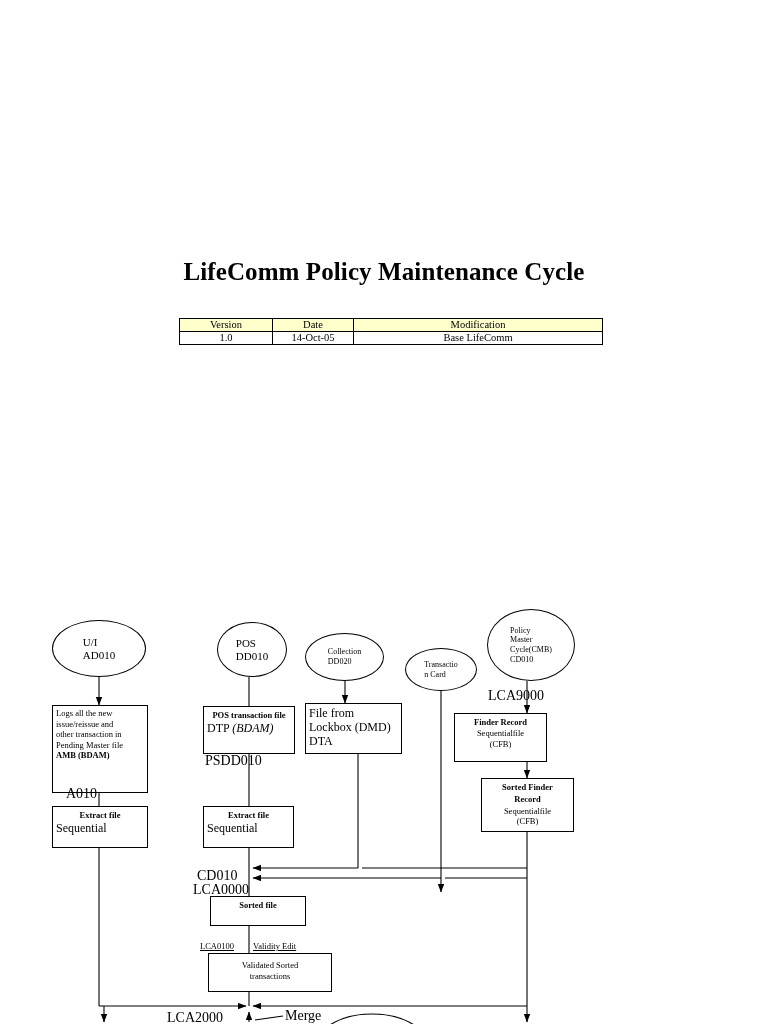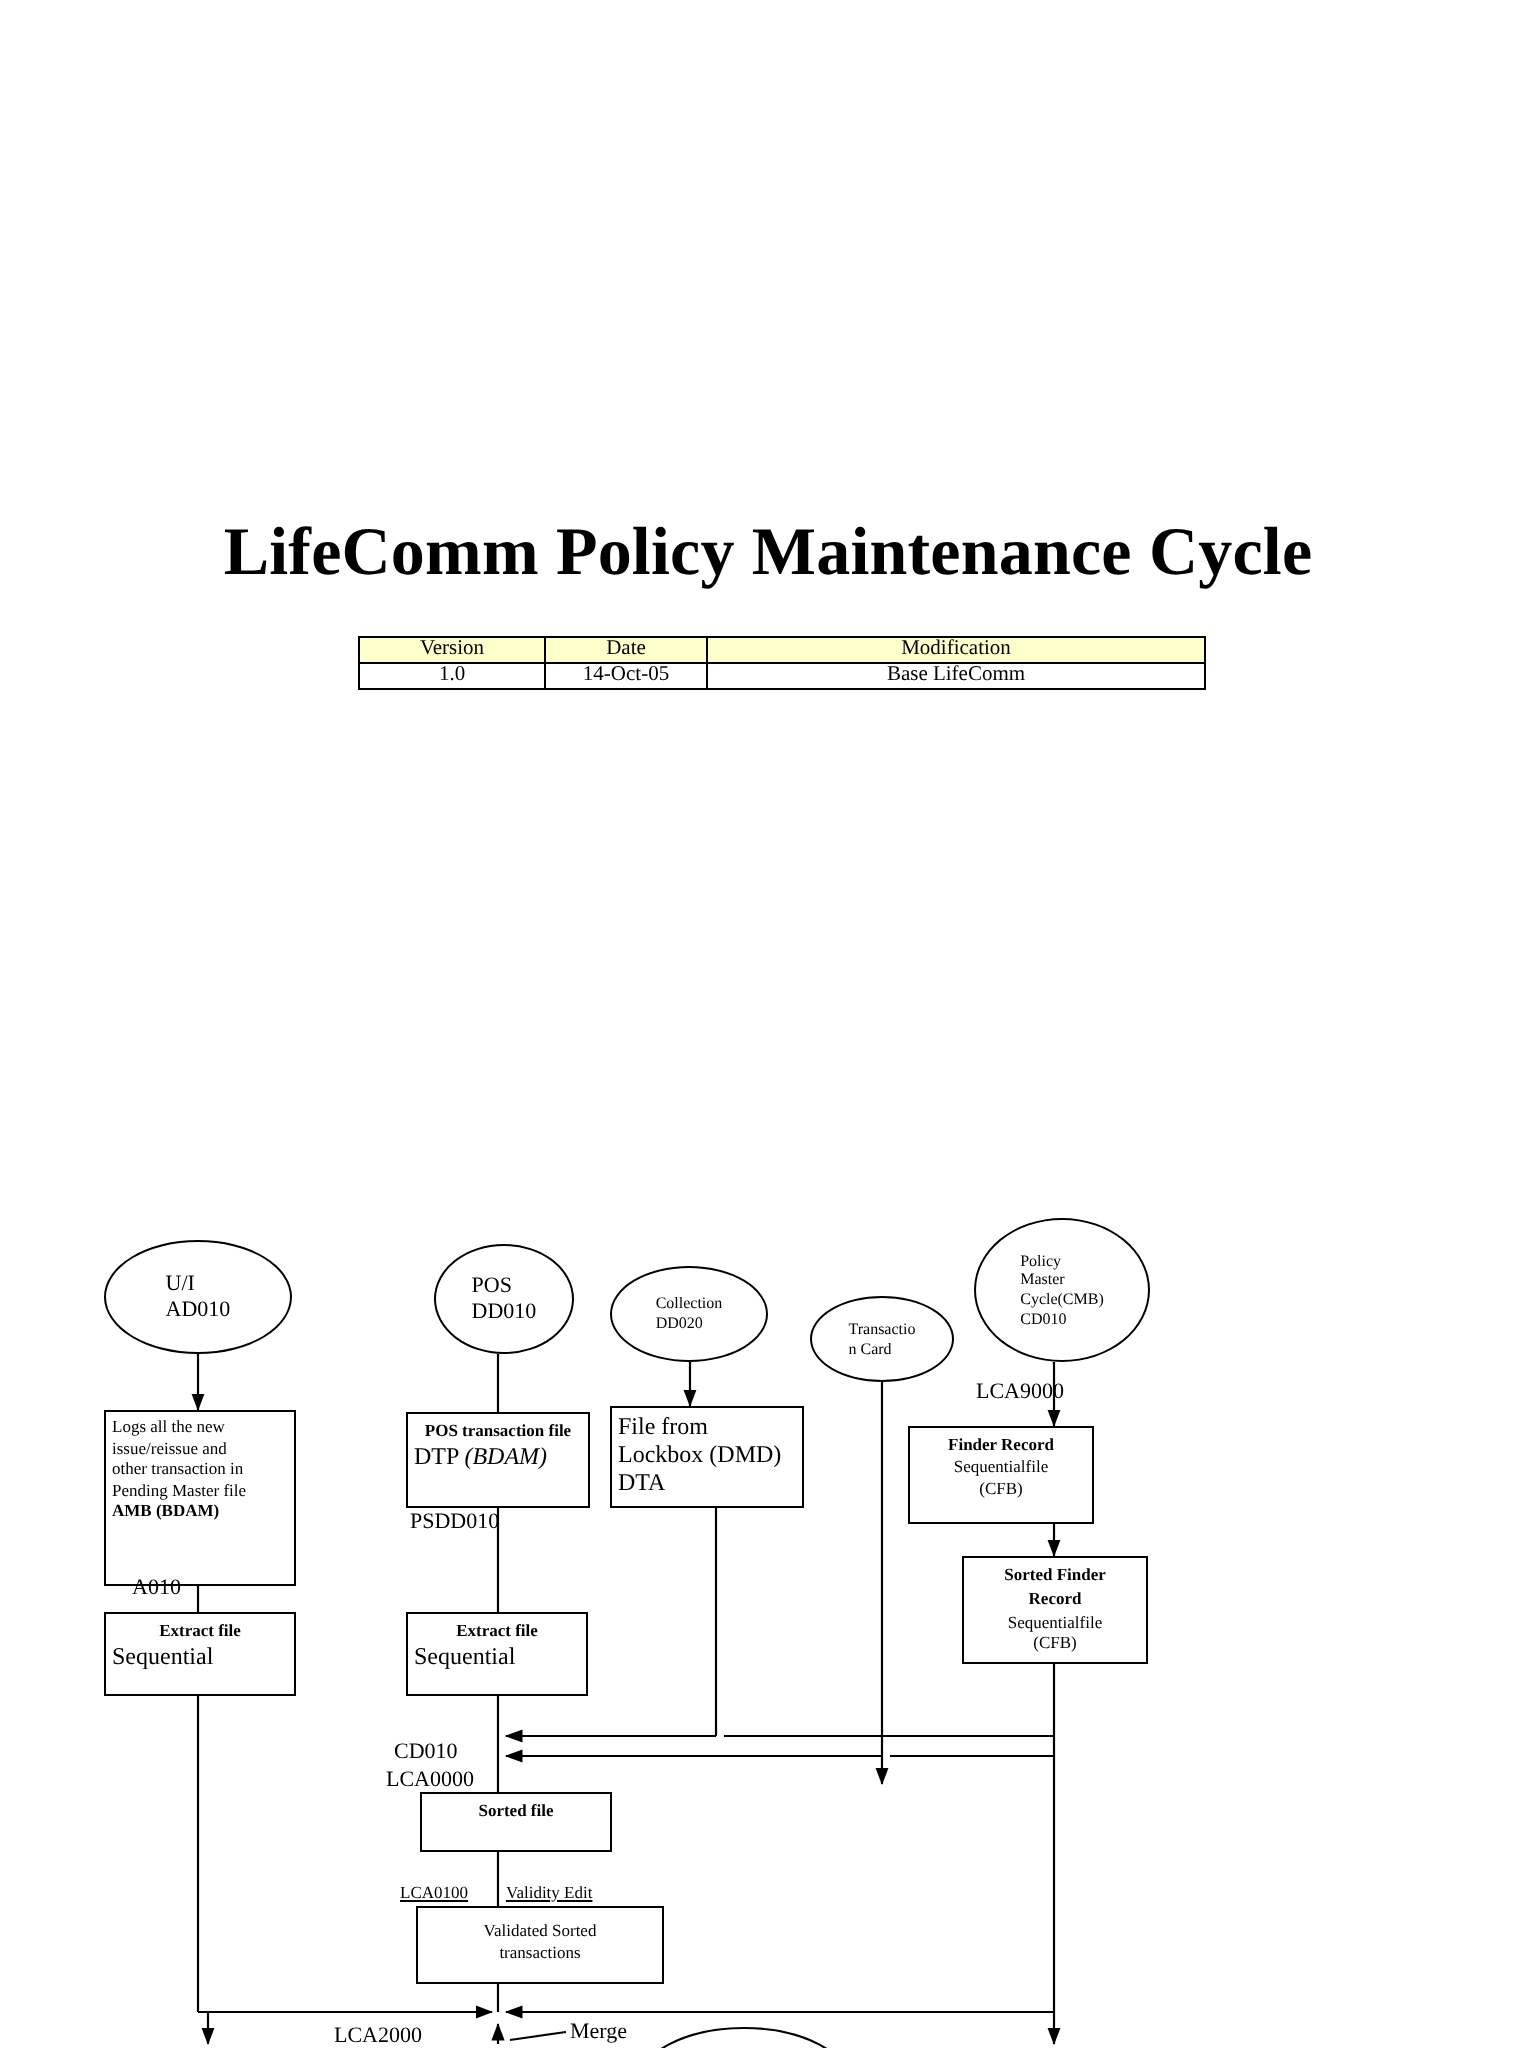--- a/index.html
+++ b/index.html
@@ -7,21 +7,21 @@
   body{
     width:768px;height:1024px;position:relative;overflow:hidden;
     font-family:"Liberation Serif","DejaVu Serif",serif;
     color:#000000;
   }
 
   
   #doc-title{
     position:absolute;left:0;top:258px;width:768px;
     text-align:center;
-    font-size:34px;font-weight:bold;letter-spacing:0.1px;
+    font-size:25px;font-weight:bold;letter-spacing:0.1px;
     font-family:"Liberation Serif","DejaVu Serif",serif;
   }
 
   
   #version-table{
     position:absolute;left:179px;top:318px;
     border-collapse:collapse;
     font-size:10.5px;
     background:#ffffff;
     padding-left:28px;
@@ -62,21 +62,21 @@
     background:#ffffff;border:1px solid #000000;border-radius:50%;
     display:flex;align-items:center;justify-content:center;
     text-align:left;
     font-size:11px;line-height:13px;
     font-family:"Liberation Serif","DejaVu Serif",serif;
   }
   .oval.small{font-size:8px;line-height:9.6px;}
 
   .lbl{
     position:absolute;
-    font-size:11px;line-height:12px;white-space:nowrap;
+    font-size:14px;line-height:12px;white-space:nowrap;
     font-family:"Liberation Serif","DejaVu Serif",serif;
     background:transparent;
   }
   .lbl.sm{font-size:8.5px;text-decoration:underline;}
 </style>
 </head>
 <body>
 
 <div id="doc-title">LifeComm Policy Maintenance Cycle</div>
 

